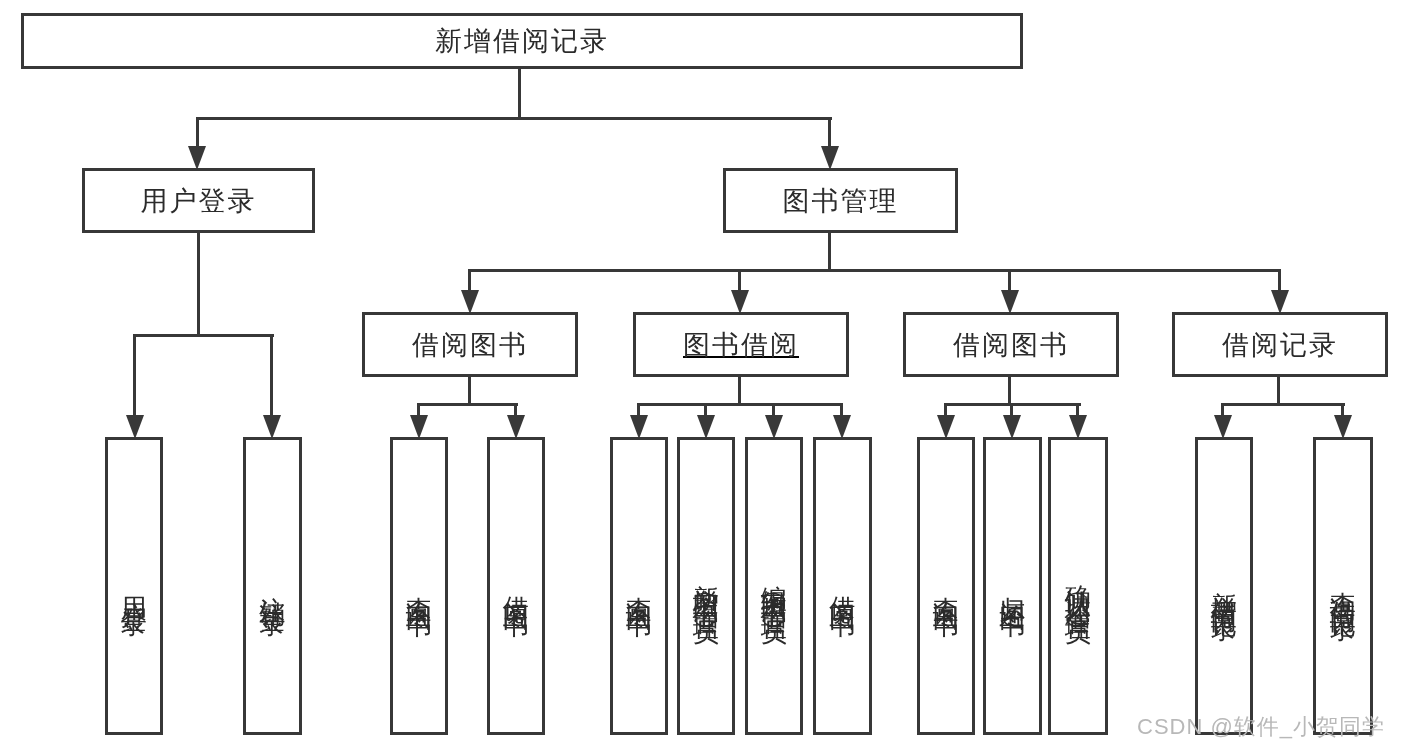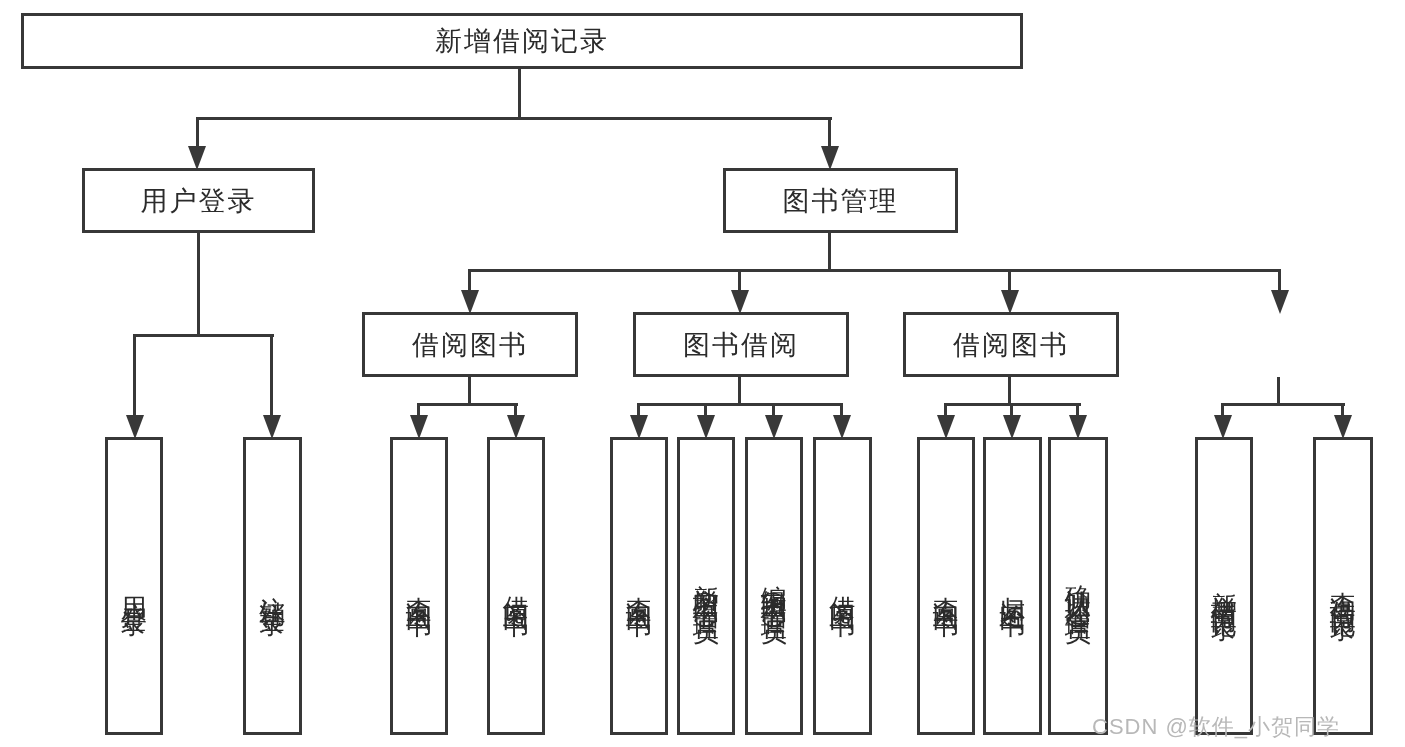--- a/index.html
+++ b/index.html
@@ -8,21 +8,21 @@
   .node{position:absolute;box-sizing:border-box;border:3px solid #383838;background:#ffffff;
         display:flex;align-items:center;justify-content:center;}
   .node .lbl{color:#2b2b2b;font-size:27px;letter-spacing:2px;white-space:nowrap;}
   .leaf .lbl{writing-mode:vertical-rl;text-orientation:mixed;font-size:26px;letter-spacing:5px;
              color:#2b2b2b;line-height:1.1;}
   .v,.h{position:absolute;background:#383838;}
   .v{width:3px;}
   .h{height:3px;}
   .a{position:absolute;width:0;height:0;border-left:9px solid transparent;
      border-right:9px solid transparent;border-top:24px solid #383838;}
-  .wm{position:absolute;left:1092px;top:712px;color:#b8b8b8;font-size:22px;
+  .wm{position:absolute;left:1137px;top:712px;color:#b8b8b8;font-size:22px;
       letter-spacing:1px;white-space:nowrap;z-index:5;}
 </style>
 </head>
 <body>
 
 <div class="canvas">
 
   <div class="node" style="left:21px;top:13px;width:1002px;height:56px;">
     <span class="lbl">新增借阅记录</span>
   </div>
@@ -30,25 +30,28 @@
   <div class="node" style="left:82px;top:168px;width:233px;height:65px;">
     <span class="lbl">用户登录</span>
   </div>
   <div class="node" style="left:723px;top:168px;width:235px;height:65px;">
     <span class="lbl">图书管理</span>
   </div>
 
   <div class="node" style="left:362px;top:312px;width:216px;height:65px;">
     <span class="lbl">借阅图书</span>
   </div>
-  <div class="node" style="left:633px;top:312px;width:216px;height:65px;">
+  <div class="node" style="left:633px;top:312px;width:216px;height:65px;text-decoration:underline;">
     <span class="lbl">图书借阅</span>
   </div>
   <div class="node" style="left:903px;top:312px;width:216px;height:65px;">
     <span class="lbl">借阅图书</span>
+  </div>
+  <div class="node" style="left:1172px;top:312px;width:216px;height:65px;">
+    <span class="lbl">借阅记录</span>
   </div>
 
   <div class="node leaf" style="left:105px;top:437px;width:58px;height:298px;">
     <span class="lbl">用户登录</span>
   </div>
   <div class="node leaf" style="left:243px;top:437px;width:59px;height:298px;">
     <span class="lbl">注销登录</span>
   </div>
 
   <div class="node leaf" style="left:390px;top:437px;width:58px;height:298px;">

